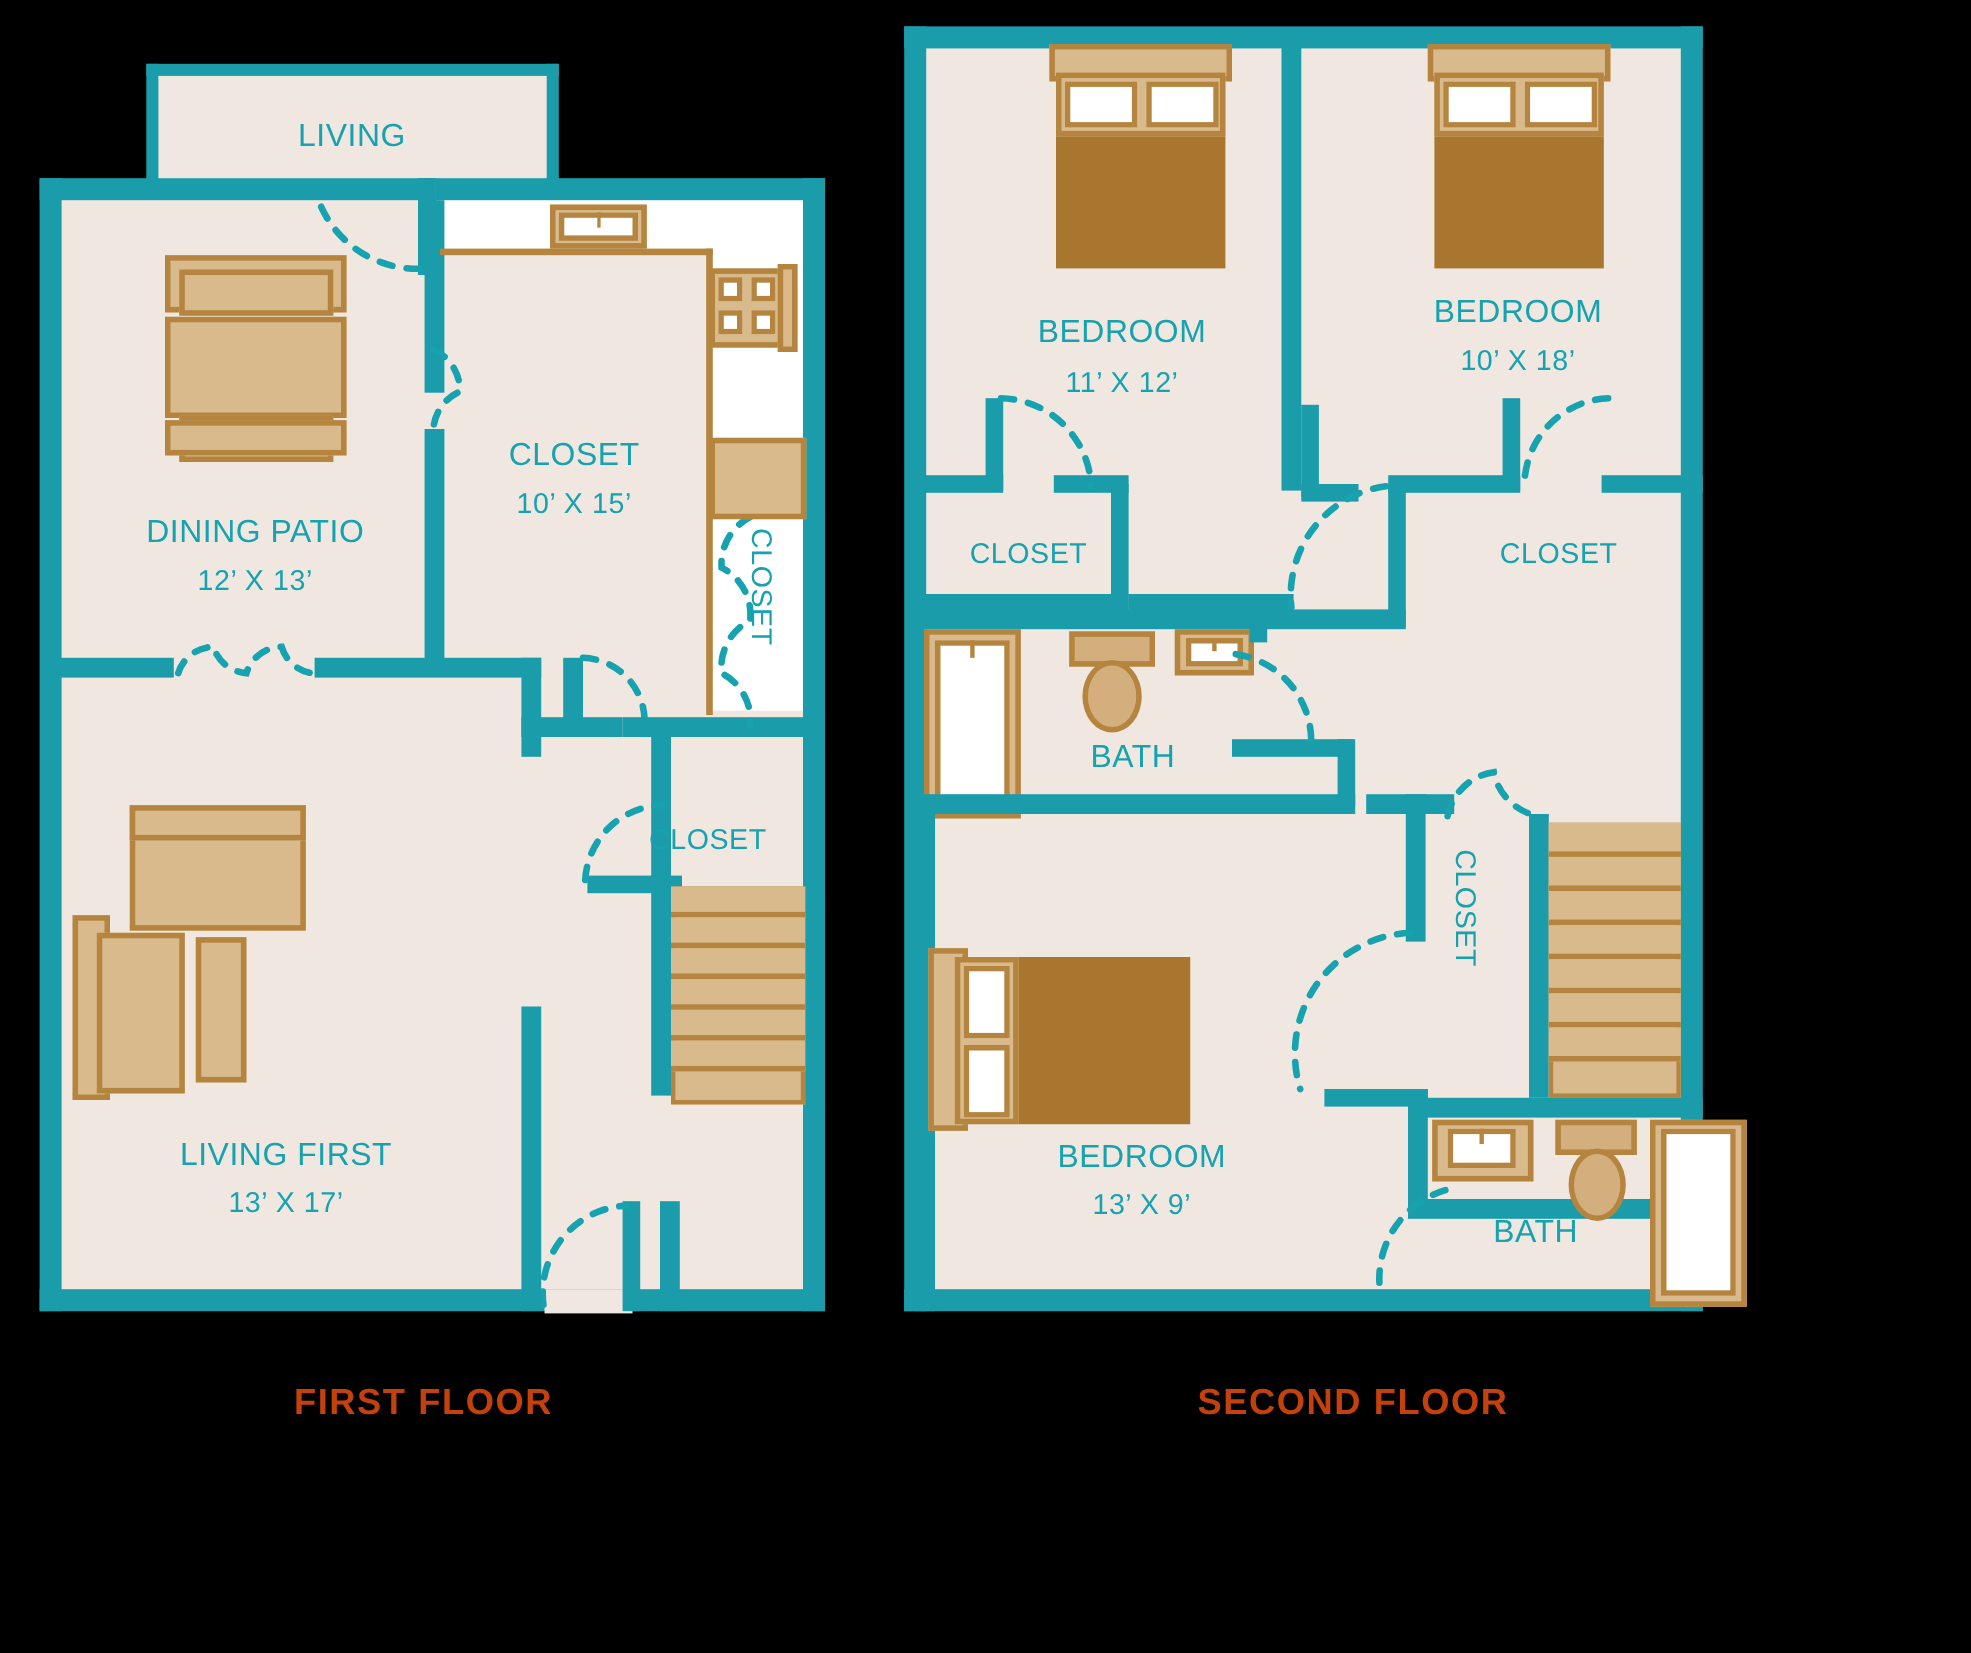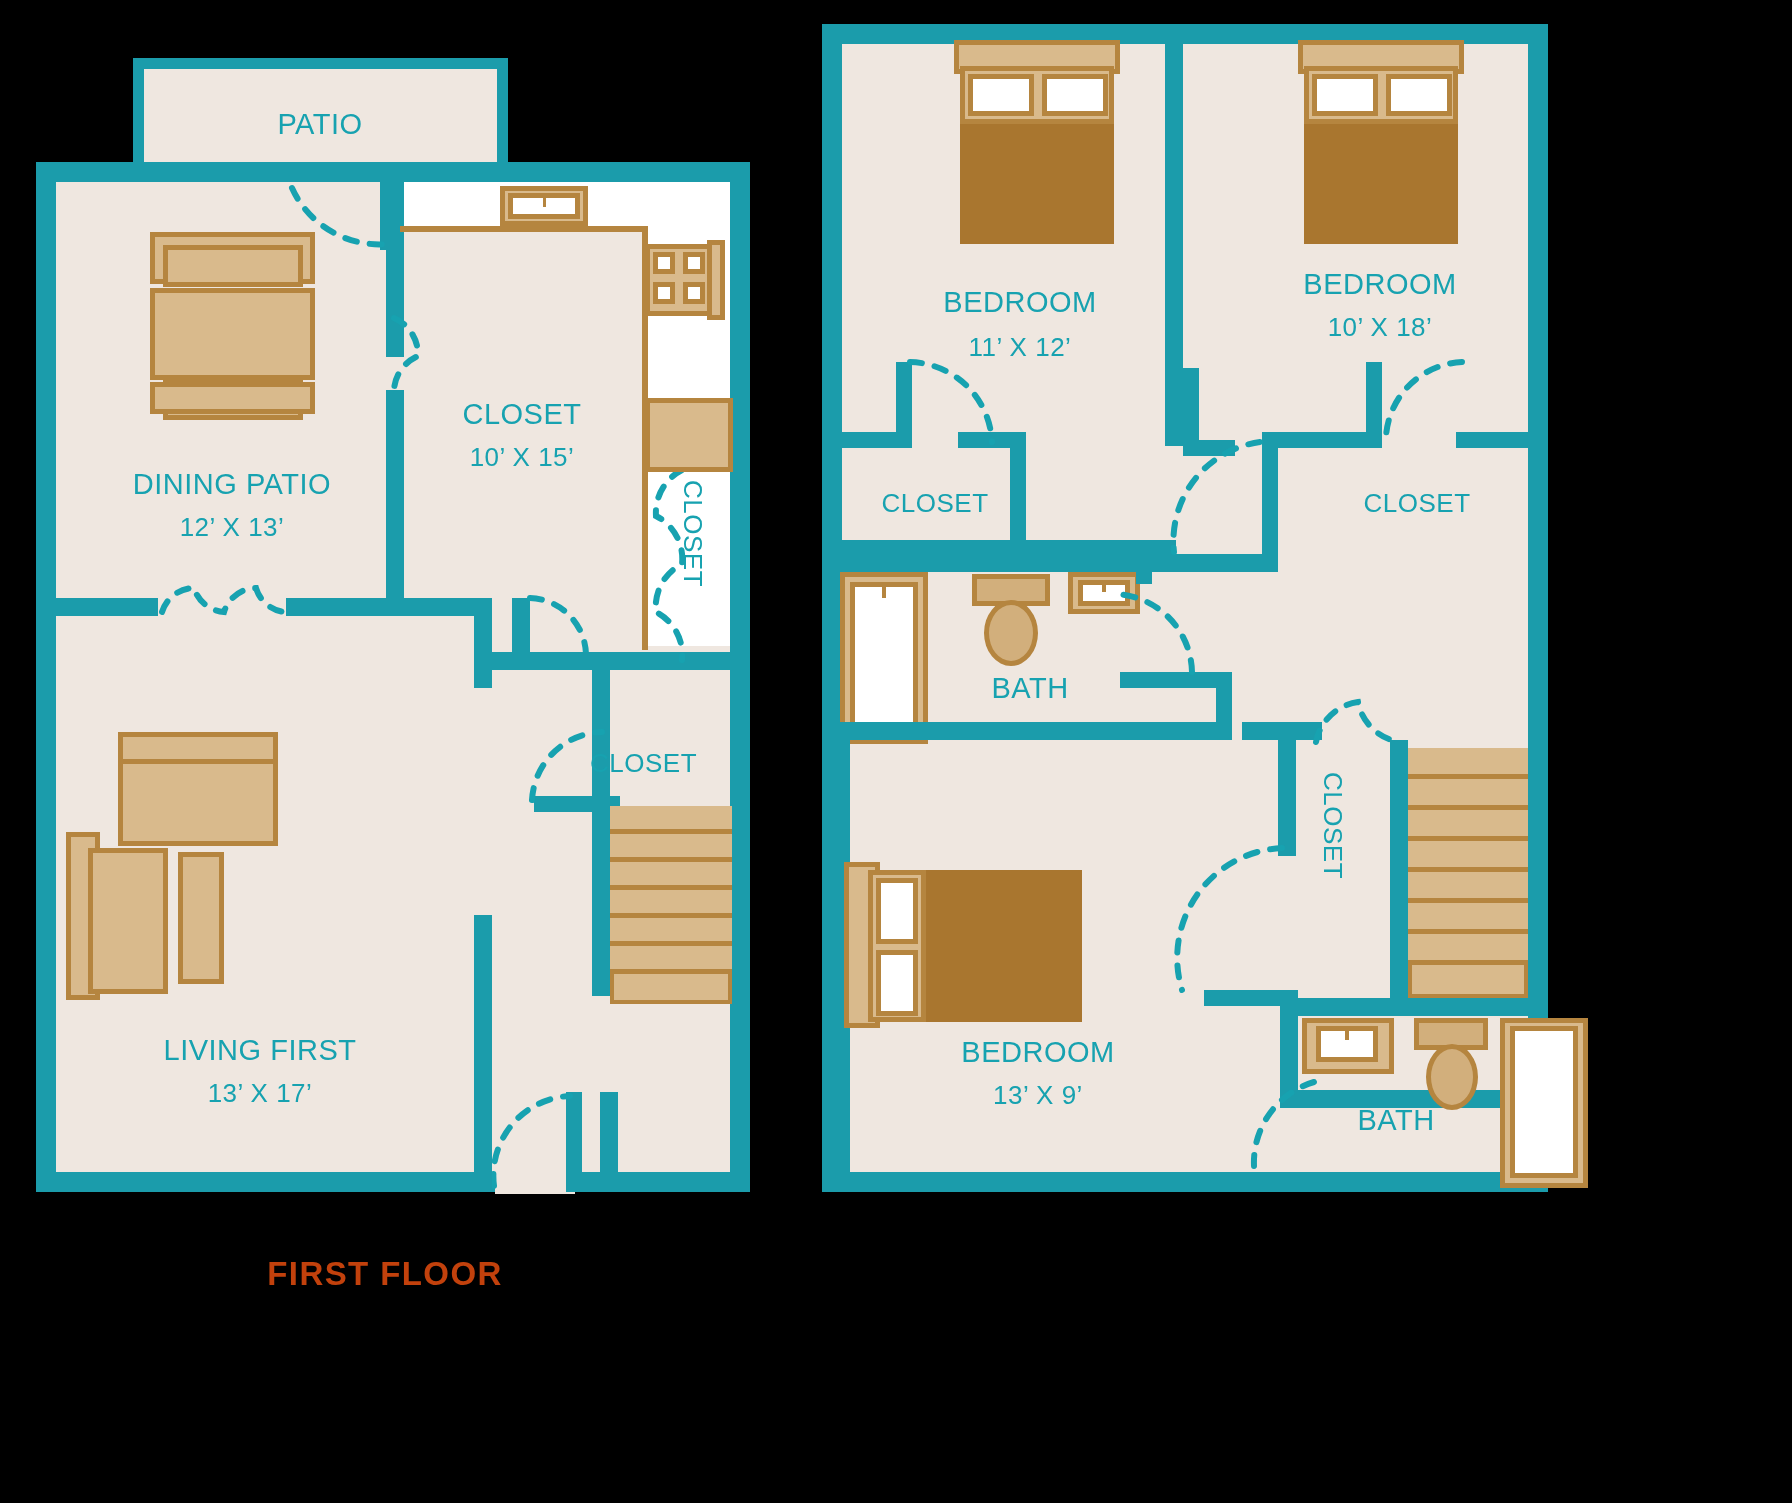--- a/index.html
+++ b/index.html
@@ -132,21 +132,21 @@
     <div class="w" style="left:400px;top:226px;width:248px;height:6px;background:#B5853F;"></div>
     <div class="w" style="left:642px;top:226px;width:6px;height:424px;background:#B5853F;"></div>
 
     <div class="fu tan" style="left:118px;top:732px;width:160px;height:114px;"></div>
     <div class="fu tan" style="left:118px;top:732px;width:160px;height:32px;"></div>
 
     <div class="fu tan" style="left:66px;top:832px;width:34px;height:168px;"></div>
     <div class="fu tan" style="left:88px;top:848px;width:80px;height:146px;"></div>
     <div class="fu tan" style="left:178px;top:852px;width:46px;height:132px;"></div>
 
-    <div class="lbl rname" style="left:180px;top:108px;width:280px;">PATIO</div>
+    <div class="lbl rname" style="left:180px;top:108px;width:280px;">LIVING</div>
 
     <div class="lbl rname" style="left:82px;top:468px;width:300px;">DINING PATIO</div>
     <div class="lbl rdim" style="left:82px;top:512px;width:300px;">12’ X 13’</div>
 
     <div class="lbl rname" style="left:402px;top:398px;width:240px;">CLOSET</div>
     <div class="lbl rdim" style="left:402px;top:442px;width:240px;">10’ X 15’</div>
 
     <div class="lbl rname" style="left:100px;top:1034px;width:320px;">LIVING FIRST</div>
     <div class="lbl rdim" style="left:100px;top:1078px;width:320px;">13’ X 17’</div>
 
@@ -275,15 +275,16 @@
 
     <div class="lbl rname" style="left:80px;top:286px;width:260px;">BEDROOM</div>
     <div class="lbl rdim" style="left:80px;top:332px;width:260px;">11’ X 12’</div>
 
     <div class="lbl rname" style="left:440px;top:268px;width:260px;">BEDROOM</div>
     <div class="lbl rdim" style="left:440px;top:312px;width:260px;">10’ X 18’</div>
 
     <div class="lbl rname" style="left:88px;top:1036px;width:280px;">BEDROOM</div>
     <div class="lbl rdim" style="left:88px;top:1080px;width:280px;">13’ X 9’</div>
 
+    <div class="floorlabel lbl" style="left:170px;top:1255px;width:500px;">SECOND FLOOR</div>
   </div>
 
 </div>
 
 </body></html>

